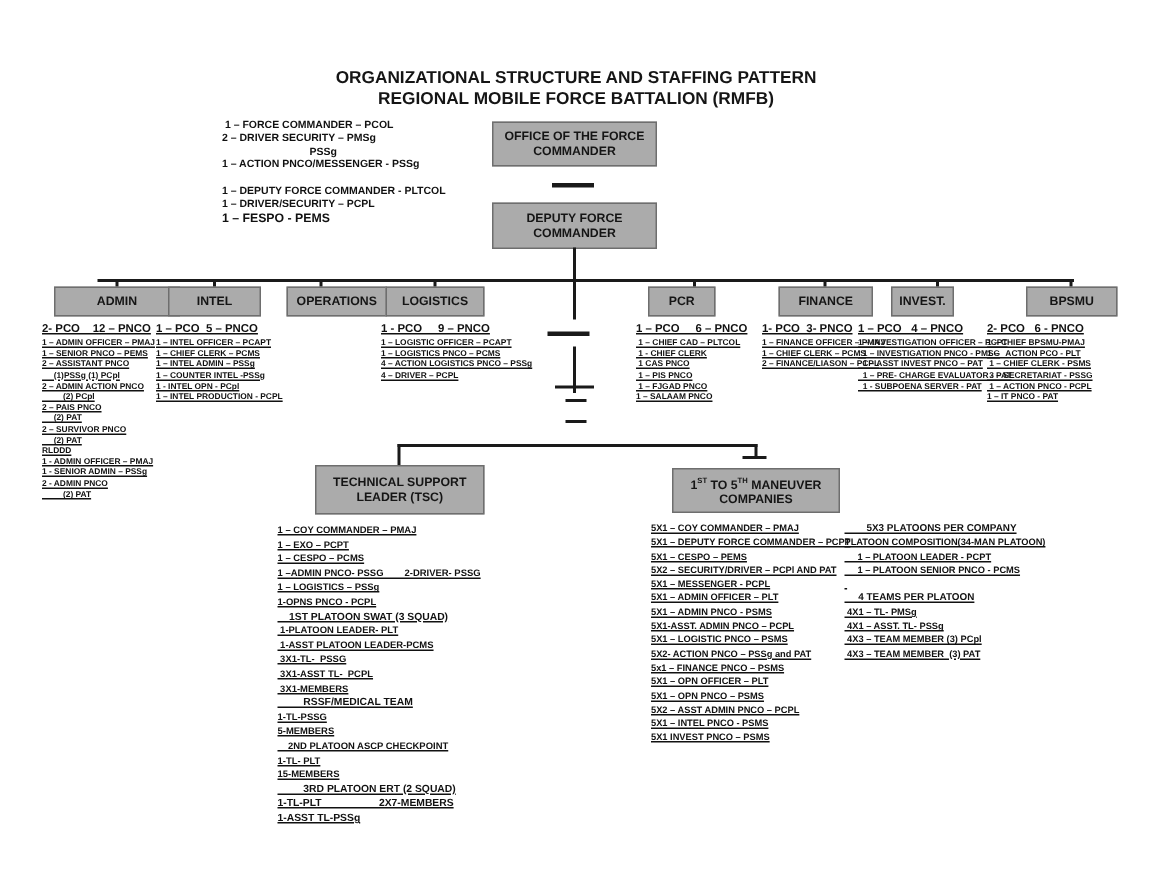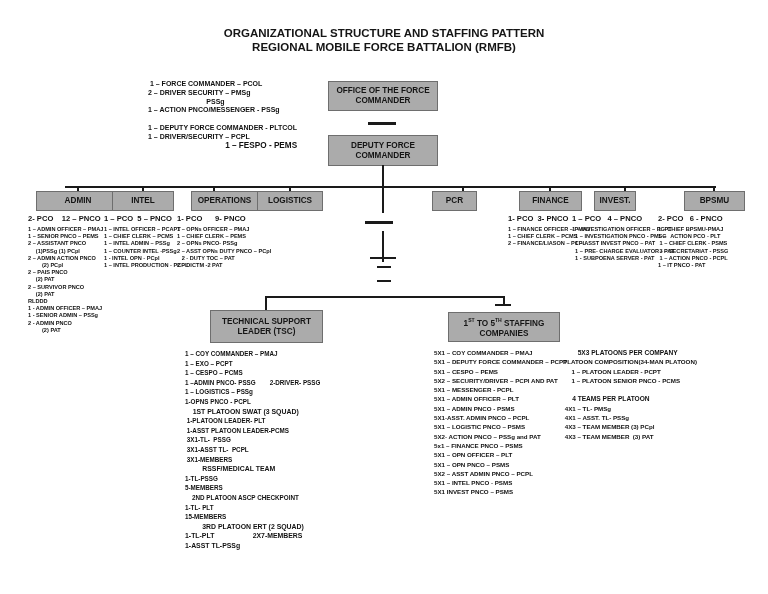--- a/index.html
+++ b/index.html
@@ -6,36 +6,36 @@
   .page{position:relative;width:768px;height:594px;background:#fff;overflow:hidden;
         font-family:"Liberation Sans",sans-serif;color:#111;}
   .ttl{position:absolute;left:0;width:768px;text-align:center;font-weight:bold;
        font-size:11.5px;line-height:14px;color:#151515;}
   .gbox{position:absolute;background:var(--box-fill,#ababab);border:1.8px solid var(--box-border,#6e6e6e);
         display:flex;align-items:center;justify-content:center;text-align:center;
         font-weight:bold;font-size:8.2px;line-height:10px;color:#151515;box-sizing:border-box;padding:1px;}
   .ln{position:absolute;background:var(--line,#1a1a1a);}
   .notes{position:absolute;}
   .nline{font-weight:bold;font-size:7px;line-height:8.8px;white-space:pre;}
-  .nline.lg{font-size:8.2px;text-align:right;}
-  .col{position:absolute;}
+  .nline.lg{font-size:8.2px;}
+  .col{position:absolute;text-decoration:underline;}
   .hdr{font-weight:bold;font-size:7.6px;line-height:9px;margin-bottom:3px;white-space:pre;}
   .dline{font-weight:bold;font-size:5.6px;line-height:7.2px;white-space:pre;}
   .blk .bline{font-weight:bold;font-size:6.3px;line-height:9.6px;white-space:pre;}
   .blk .bline.b{font-size:6.9px;}
   .blk2 .bline{font-weight:bold;font-size:6.2px;line-height:9.3px;white-space:pre;}
   .blk2 .bline.b{font-size:6.6px;}
   sup{font-size:62%;}
 </style>
 </head>
 <body>
 
 <div class="page">
 
-  <div class="ttl" style="top:26px">
+  <div class="ttl" style="top:45px">
     <div>ORGANIZATIONAL STRUCTURE AND STAFFING PATTERN</div>
     <div>REGIONAL MOBILE FORCE BATTALION (RMFB)</div>
   </div>
 
   <div class="notes" style="left:148px;top:80px">
       <div class="nline"> 1 – FORCE COMMANDER – PCOL</div>
       <div class="nline">2 – DRIVER SECURITY – PMSg</div>
       <div class="nline">                              PSSg</div>
       <div class="nline">1 – ACTION PNCO/MESSENGER - PSSg</div>
       <div class="nline"> </div>
@@ -92,29 +92,38 @@
     <div class="hdr">1 – PCO  5 – PNCO</div>
     <div>
         <div class="dline">1 – INTEL OFFICER – PCAPT</div>
         <div class="dline">1 – CHIEF CLERK – PCMS</div>
         <div class="dline">1 – INTEL ADMIN – PSSg</div>
         <div class="dline">1 – COUNTER INTEL -PSSg</div>
         <div class="dline">1 - INTEL OPN - PCpl</div>
         <div class="dline">1 – INTEL PRODUCTION - PCPL</div>
       </div>
   </div>
-  <div class="col" style="left:177px;top:214px">
-    <div class="hdr">1- PCO      9- PNCO</div>
-    <div>
-        <div class="dline">1 – OPNs OFFICER – PMAJ</div>
-        <div class="dline">1 – CHIEF CLERK – PEMS</div>
-        <div class="dline">2 – OPNs PNCO- PSSg</div>
-        <div class="dline">2 – ASST OPNs DUTY PNCO – PCpl</div>
-        <div class="dline">   2 - DUTY TOC – PAT</div>
-        <div class="dline">2 – DICTM -2 PAT</div>
+  <div class="col" style="left:254px;top:214px">
+    <div class="hdr">1 - PCO     9 – PNCO</div>
+    <div>
+        <div class="dline">1 – LOGISTIC OFFICER – PCAPT</div>
+        <div class="dline">1 – LOGISTICS PNCO – PCMS</div>
+        <div class="dline">4 – ACTION LOGISTICS PNCO – PSSg</div>
+        <div class="dline">4 – DRIVER – PCPL</div>
+      </div>
+  </div>
+  <div class="col" style="left:424px;top:214px">
+    <div class="hdr">1 – PCO     6 – PNCO</div>
+    <div>
+        <div class="dline"> 1 – CHIEF CAD – PLTCOL</div>
+        <div class="dline"> 1 - CHIEF CLERK</div>
+        <div class="dline"> 1 CAS PNCO</div>
+        <div class="dline"> 1 – PIS PNCO</div>
+        <div class="dline"> 1 – FJGAD PNCO</div>
+        <div class="dline">1 – SALAAM PNCO</div>
       </div>
   </div>
   <div class="col" style="left:508px;top:214px">
     <div class="hdr">1- PCO  3- PNCO</div>
     <div>
         <div class="dline">1 – FINANCE OFFICER – PMAJ</div>
         <div class="dline">1 – CHIEF CLERK – PCMS</div>
         <div class="dline">2 – FINANCE/LIASON – PCPL</div>
       </div>
   </div>
@@ -169,21 +178,21 @@
       <div class="bline">5-MEMBERS</div>
       <div class="bline">    2ND PLATOON ASCP CHECKPOINT</div>
       <div class="bline">1-TL- PLT</div>
       <div class="bline">15-MEMBERS</div>
       <div class="bline b">         3RD PLATOON ERT (2 SQUAD)</div>
       <div class="bline b">1-TL-PLT                    2X7-MEMBERS</div>
       <div class="bline b">1-ASST TL-PSSg</div>
     </div>
 
   <div class="gbox" style="left:448px;top:312px;width:112px;height:30px;flex-direction:column">
-    <div><span>1</span><sup>ST</sup><span> TO 5</span><sup>TH</sup><span> STAFFING</span></div>
+    <div><span>1</span><sup>ST</sup><span> TO 5</span><sup>TH</sup><span> MANEUVER</span></div>
     <div>COMPANIES</div>
   </div>
   <div class="col blk2" style="left:434px;top:348px">
       <div class="bline">5X1 – COY COMMANDER – PMAJ</div>
       <div class="bline">5X1 – DEPUTY FORCE COMMANDER – PCPT</div>
       <div class="bline">5X1 – CESPO – PEMS</div>
       <div class="bline">5X2 – SECURITY/DRIVER – PCPl AND PAT</div>
       <div class="bline">5X1 – MESSENGER - PCPL</div>
       <div class="bline">5X1 – ADMIN OFFICER – PLT</div>
       <div class="bline">5X1 – ADMIN PNCO - PSMS</div>

